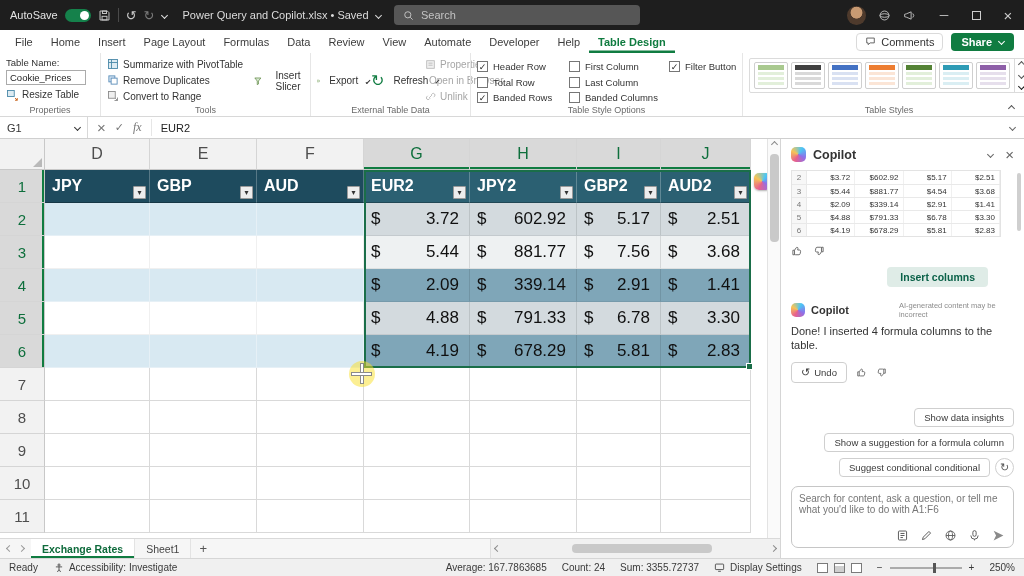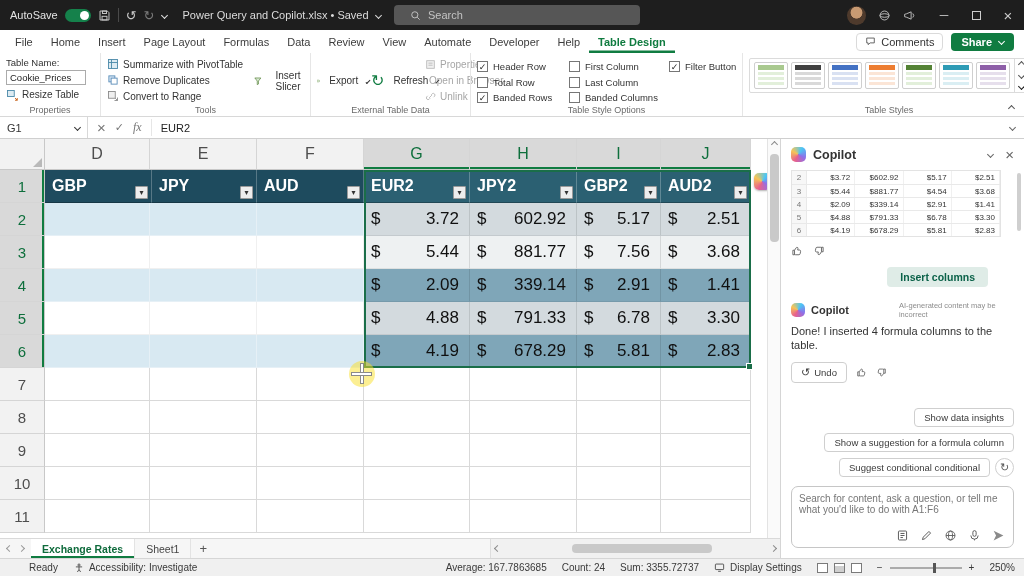--- a/index.html
+++ b/index.html
@@ -10,21 +10,21 @@
   .tb-left{display:flex;align-items:center;gap:7px;padding-left:10px;}
   .toggle{width:26px;height:13px;border-radius:7px;background:#15814B;position:relative;}
   .toggle::after{content:"";position:absolute;right:2px;top:2px;width:9px;height:9px;border-radius:50%;background:#fff;}
   .divv{width:1px;height:14px;background:#4A4A4A;}
   .tbico{color:#C9C9C9;font-size:13px;line-height:1;}
   .dim{color:#7A7A7A;}
   .ico-undo::after{content:"\21BA";} .ico-redo::after{content:"\21BB";}
   .chev{width:5px;height:5px;border-right:1.3px solid currentColor;border-bottom:1.3px solid currentColor;display:inline-block;transform:rotate(45deg);}
   .chev.up{transform:rotate(-135deg);} .chev.left{transform:rotate(135deg);} .chev.right{transform:rotate(-45deg);}
   .doc-title{margin-left:16px;display:flex;gap:7px;align-items:center;color:#DCDCDC;}
-  .searchbox{position:absolute;left:394px;top:5px;width:246px;height:20px;background:#565656;border-radius:4px;display:flex;align-items:center;gap:7px;padding-left:16px;}
+  .searchbox{position:absolute;left:394px;top:5px;width:246px;height:20px;background:#565656;border-radius:4px;display:flex;align-items:center;gap:7px;padding-left:9px;}
   .searchbox input{background:transparent;border:none;outline:none;color:#D8D8D8;font-size:11px;width:190px;font-family:inherit;}
   .searchbox input::placeholder{color:#C3C3C3;}
   .tb-right{margin-left:auto;display:flex;align-items:center;}
   .tb-icons{display:flex;align-items:center;gap:12px;margin-right:12px;}
   .avatar{width:19px;height:19px;border-radius:50%;background:radial-gradient(circle at 50% 35%,#C89A72 0 36%,#4E3A2C 40%);}
   .winbtn{width:32px;height:30px;display:flex;align-items:center;justify-content:center;color:#CDCDCD;font-size:12px;}
   .ico-min::after{content:"\2500";}
   .maxbox{width:9px;height:9px;border:1px solid #CDCDCD;display:inline-block;}
   .ico-x::after{content:"\00D7";font-size:15px;}
 
@@ -153,21 +153,21 @@
   .cp-refresh{width:19px;height:19px;border-radius:50%;border:1px solid #CFCFCF;background:#fff;color:#555;font-size:11px;display:flex;align-items:center;justify-content:center;}
   .ico-refresh::after{content:"\21BB";}
   .ico-undo2::after{content:"\21BA";font-size:11px;}
   .cp-input{margin-top:9px;border:1px solid #C6C6C6;border-radius:7px;height:62px;position:relative;padding:6px 7px;}
   .cp-input textarea{width:100%;height:32px;border:none;outline:none;resize:none;font-family:inherit;font-size:10px;color:#444;}
   .cp-input textarea::placeholder{color:#767676;}
   .cp-input-icons{position:absolute;right:8px;bottom:5px;display:flex;gap:11px;color:#5A5A5A;align-items:center;}
 
   
   .status{height:18px;background:#F0F0F0;border-top:1px solid #D6D6D6;display:flex;align-items:center;font-size:10px;color:#3A3A3A;padding:0 9px;gap:16px;}
-  .st-left{display:flex;align-items:flex-start;gap:16px;margin-left:20px;}
+  .st-left{display:flex;align-items:flex-start;gap:16px;}
   .st-acc{display:flex;align-items:center;gap:5px;}
   .st-right{margin-left:auto;display:flex;align-items:center;gap:15px;}
   .viewicos{display:flex;gap:6px;align-items:center;}
   .vico{width:11px;height:10px;border:1px solid #7A7A7A;background:#fff;}
   .vico.b{background:linear-gradient(#fff 30%,#CFCFCF 30%);}
   .zoomer{display:flex;align-items:center;gap:7px;}
   .ico-zo::after{content:"\2212";} .ico-zi::after{content:"+";}
   .zslider{width:72px;height:2px;background:#ABABAB;position:relative;}
   .zknob{position:absolute;left:60%;top:-4px;width:3px;height:10px;background:#555;}
   svg{display:block;}
@@ -459,26 +459,26 @@
         <div class="colh cE">E</div>
         <div class="colh cF">F</div>
         <div class="colh cG sel">G</div>
         <div class="colh cH sel">H</div>
         <div class="colh cI sel">I</div>
         <div class="colh cJ sel">J</div>
       </div>
 
       <div class="row">
         <div class="rowh sel">1</div>
+        <div class="cell th hl cD">
+            <span>JPY</span>
+            <span class="filter"></span>
+          </div>
         <div class="cell th hl cE">
             <span>GBP</span>
-            <span class="filter"></span>
-          </div>
-        <div class="cell th hl cD">
-            <span>JPY</span>
             <span class="filter"></span>
           </div>
         <div class="cell th hl cF">
             <span>AUD</span>
             <span class="filter"></span>
           </div>
         <div class="cell th hr cG">
             <span>EUR2</span>
             <span class="filter"></span>
           </div>

